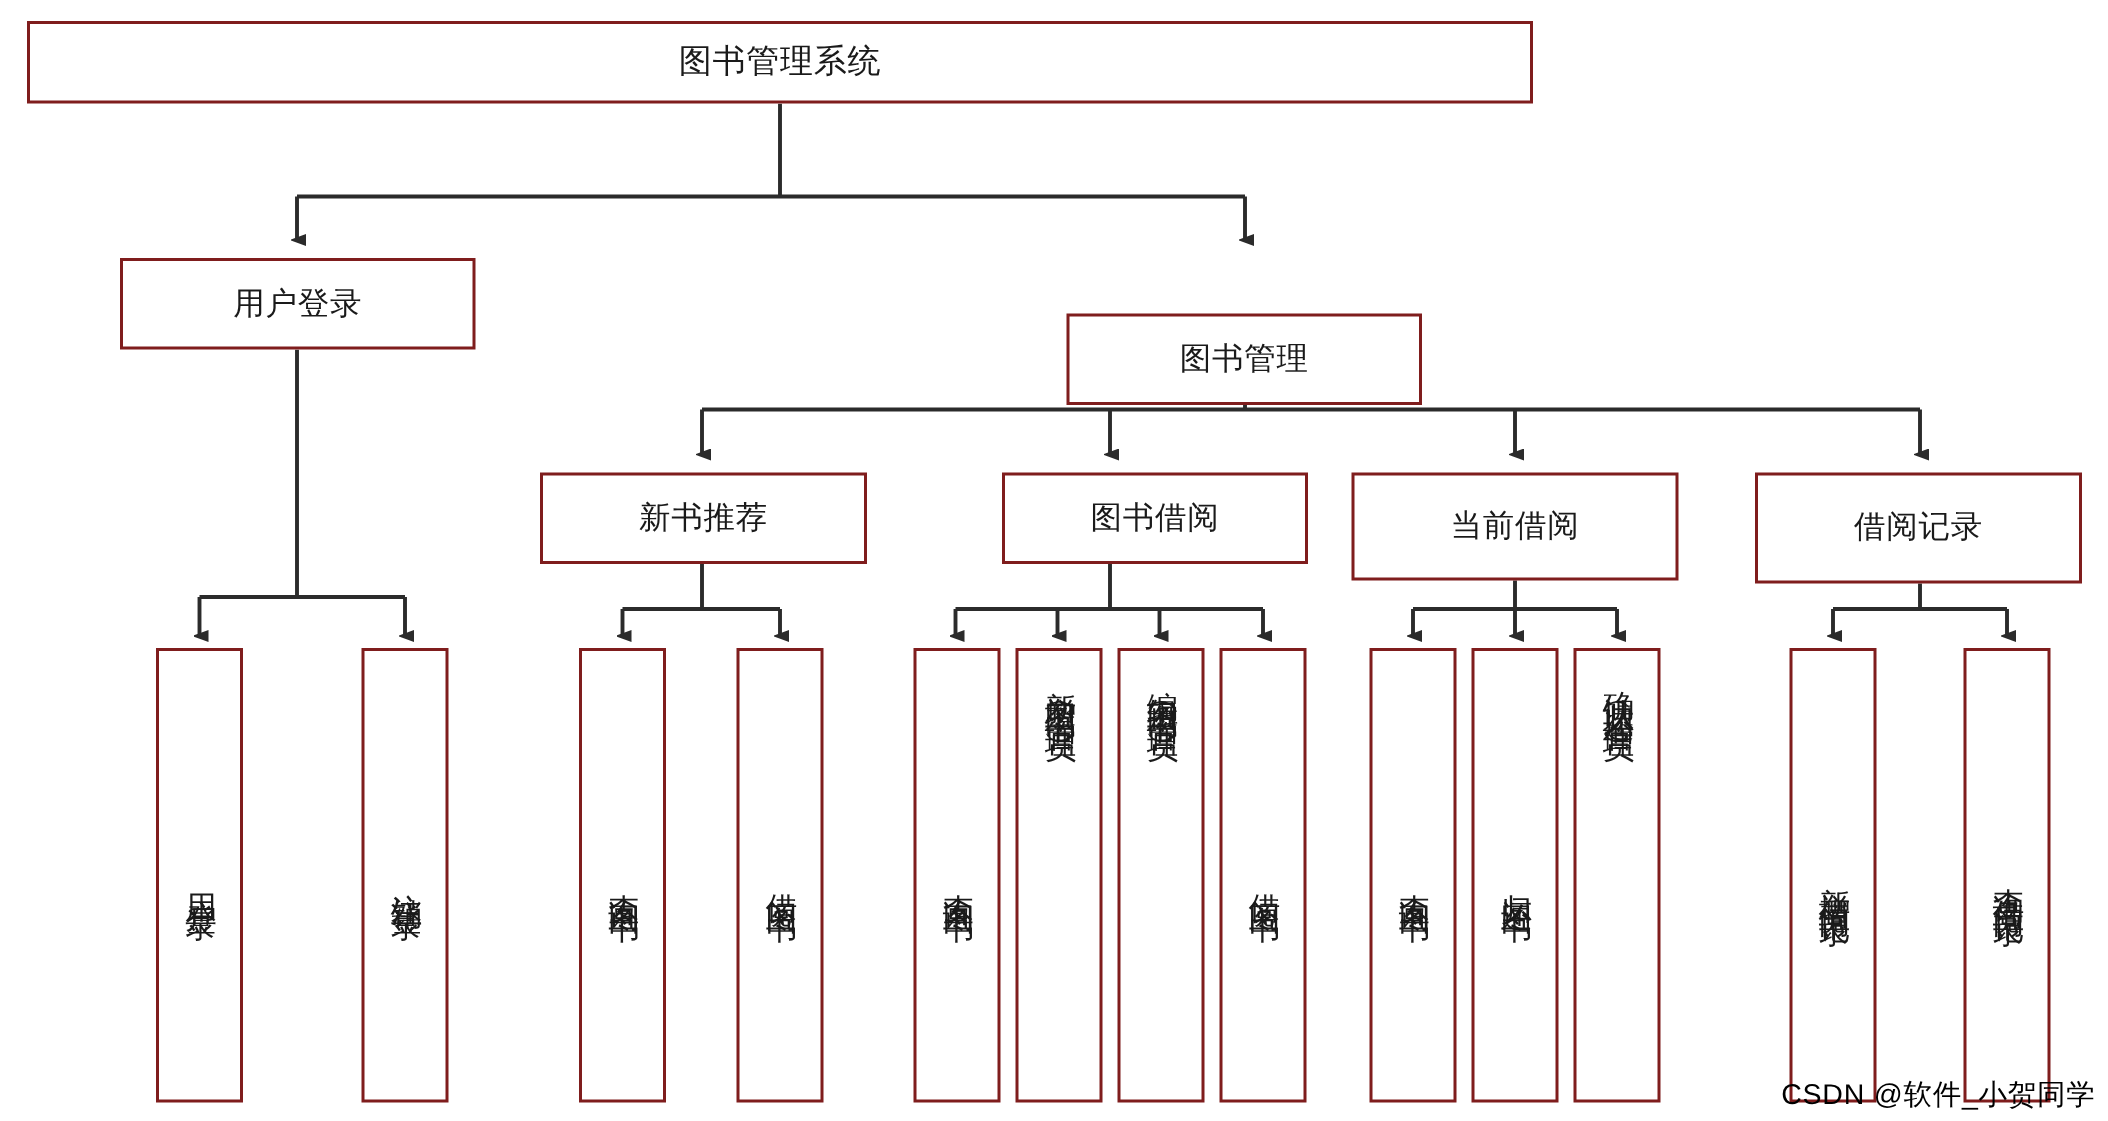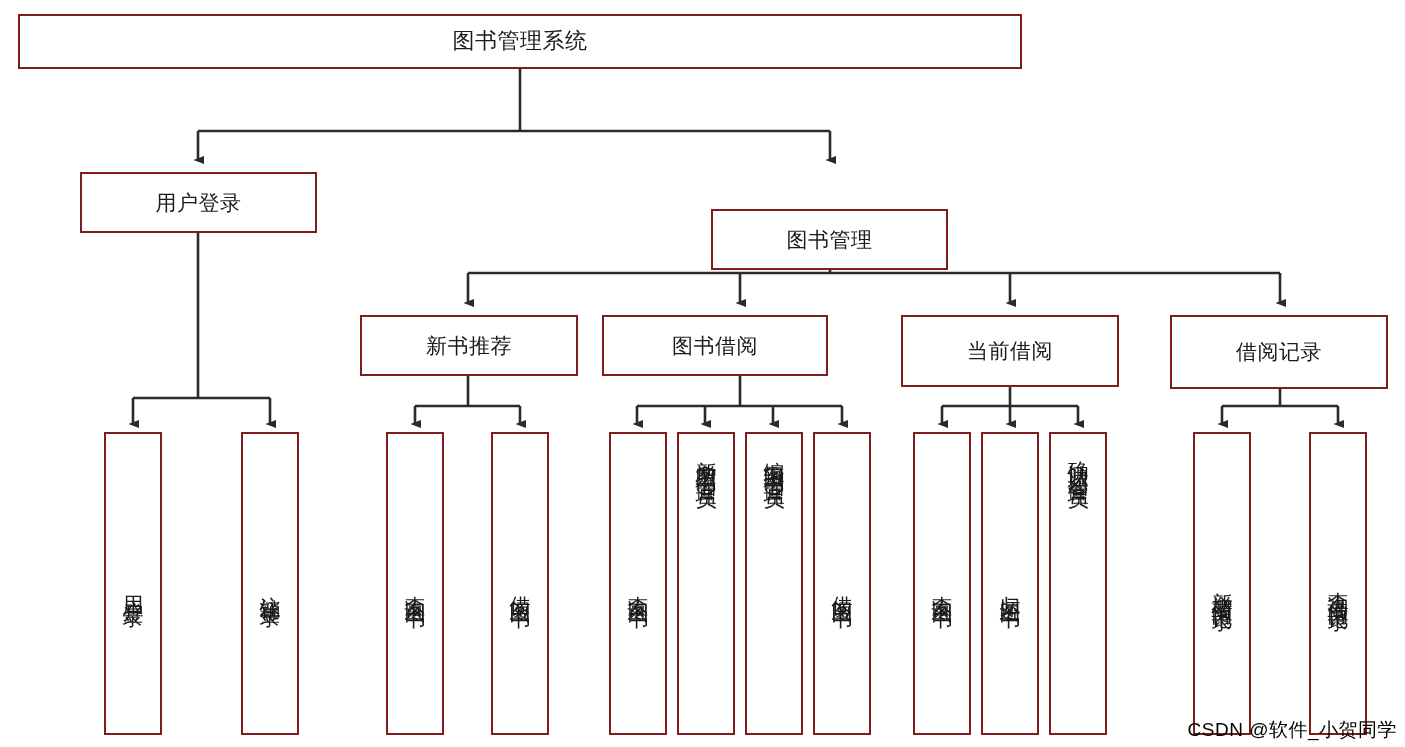--- a/index.html
+++ b/index.html
@@ -142,21 +142,21 @@
   <div class="node horiz" style="left:80px; top:172px; width:237px; height:61px;">
     <span>用户登录</span>
   </div>
   <div class="node horiz" style="left:711px; top:172px; width:237px; height:61px;margin-top:37px;">
     <span>图书管理</span>
   </div>
 
   <div class="node horiz" style="left:360px; top:315px; width:218px; height:61px;">
     <span>新书推荐</span>
   </div>
-  <div class="node horiz" style="left:602px; top:315px; width:226px; height:61px;">
+  <div class="node horiz" style="left:668px; top:315px; width:204px; height:61px;">
     <span>图书借阅</span>
   </div>
   <div class="node horiz" style="left:901px; top:315px; width:218px; height:72px;">
     <span>当前借阅</span>
   </div>
   <div class="node horiz" style="left:1170px; top:315px; width:218px; height:74px;">
     <span>借阅记录</span>
   </div>
 
   <div class="node leaf" style="left:104px; top:432px; width:58px; height:303px;">

